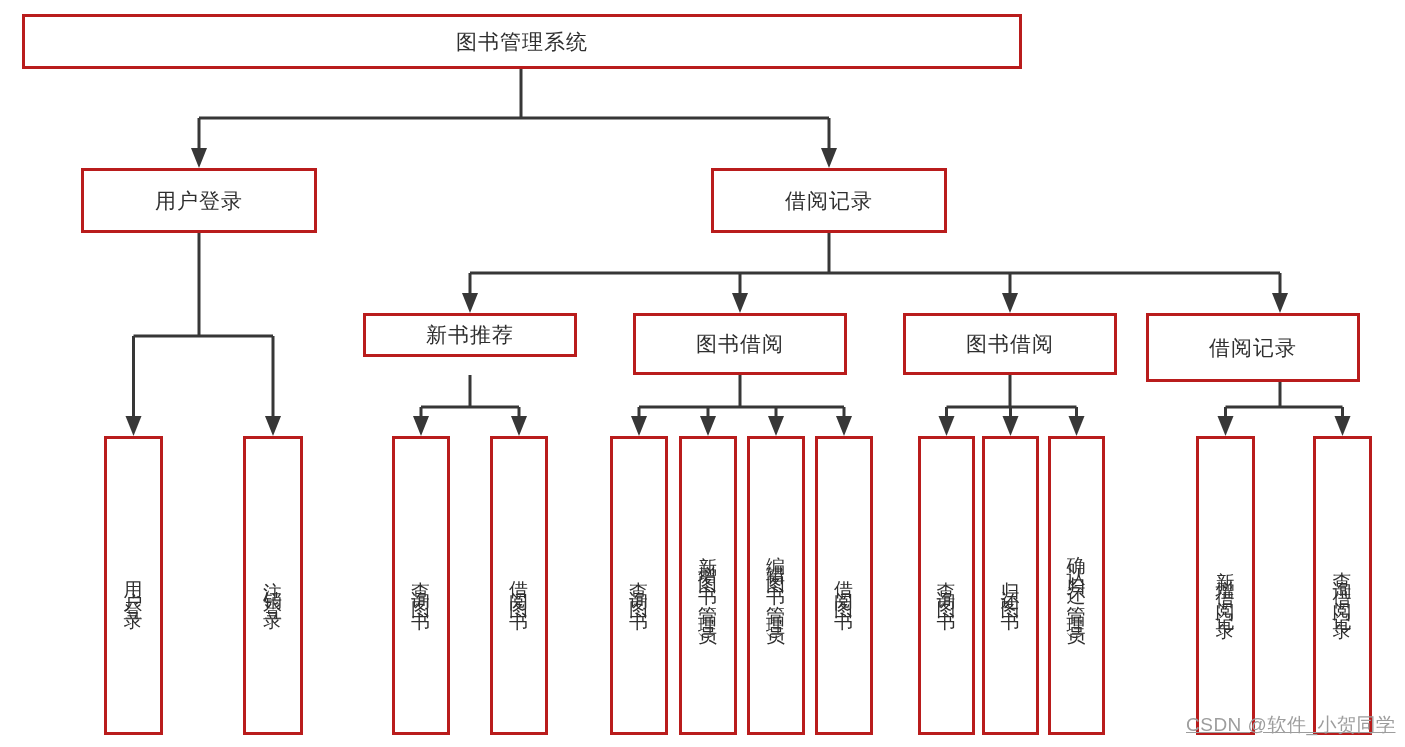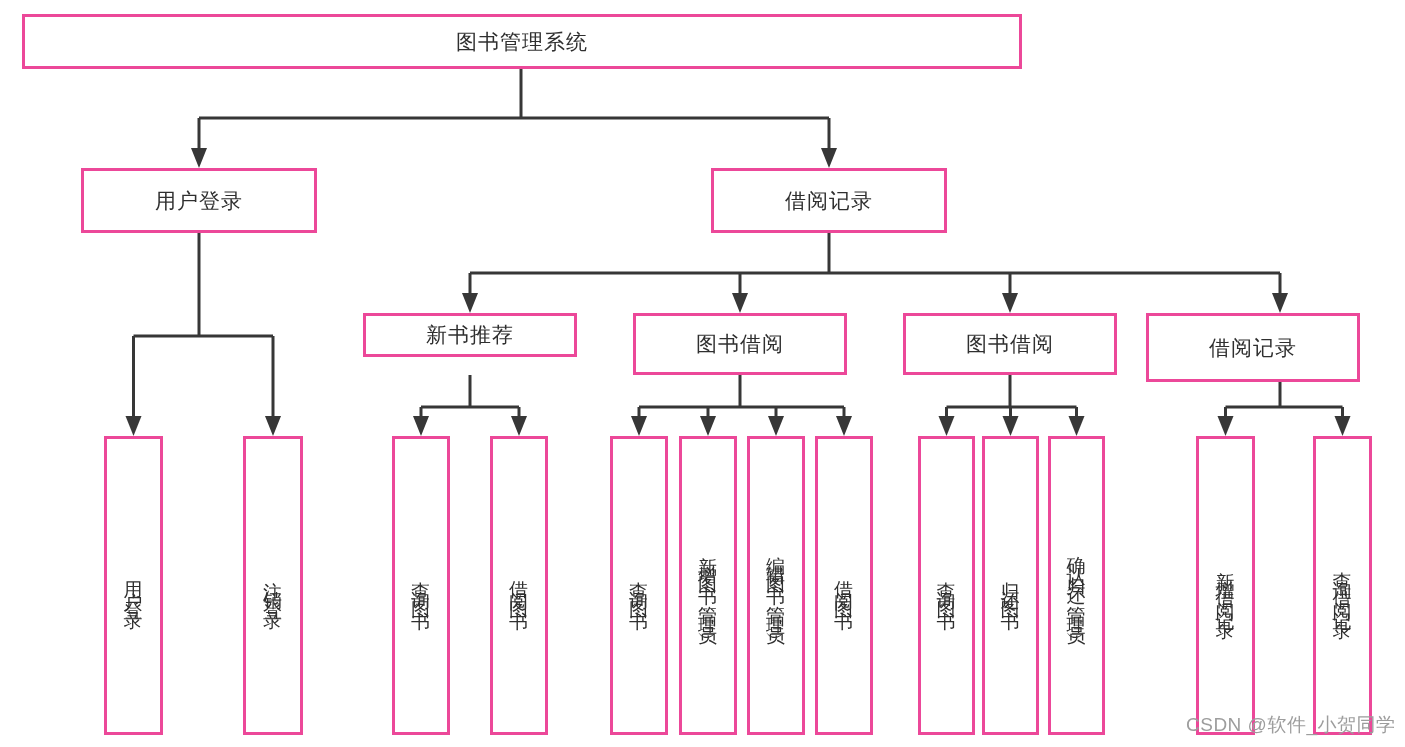--- a/index.html
+++ b/index.html
@@ -4,31 +4,31 @@
 <style>
   html,body{margin:0;padding:0}
   body{
     width:1405px;height:747px;position:relative;overflow:hidden;
     background:#ffffff;color:#2f2f2f;
     font-family:"Liberation Sans",sans-serif;
   }
   .connectors{position:absolute;left:0;top:0;z-index:1}
   .box{
     position:absolute;box-sizing:border-box;background:#ffffff;
-    border:3px solid #ec4899;display:flex;align-items:center;justify-content:center;
+    border:3px solid #b91c1c;display:flex;align-items:center;justify-content:center;
     z-index:2;text-align:center;
   }
   .h{font-size:21px;letter-spacing:1px;white-space:nowrap}
   .v{
     writing-mode:vertical-rl;text-orientation:mixed;
     font-size:19px;letter-spacing:10px;line-height:1;
   }
   .watermark{
     position:absolute;left:1186px;top:712px;z-index:3;
-    font-size:19px;letter-spacing:.5px;color:#9d9d9d;white-space:nowrap;
+    font-size:19px;letter-spacing:.5px;color:#9d9d9d;white-space:nowrap;text-decoration:underline;
   }
 </style>
 </head>
 <body>
 
 <svg class="connectors" width="1405" height="747" viewBox="0 0 1405 747" aria-hidden="true">
   <g stroke="#373737" stroke-width="3" fill="none">
 
     <line x1="521" y1="69" x2="521" y2="118"></line>
     <line x1="199" y1="118" x2="829" y2="118"></line>

